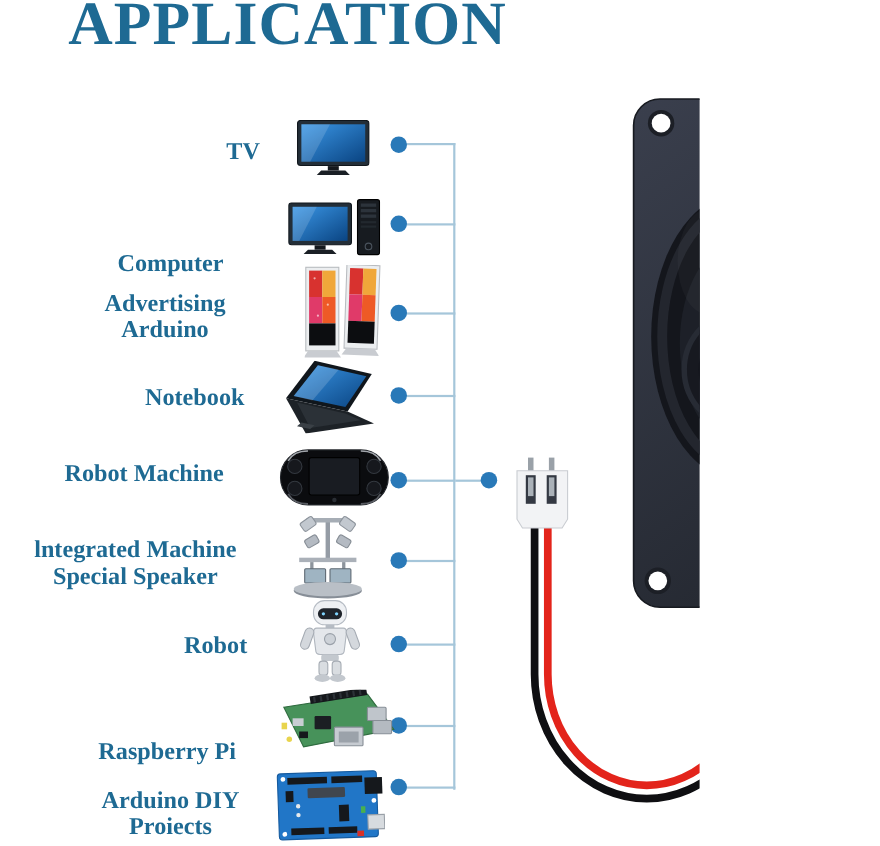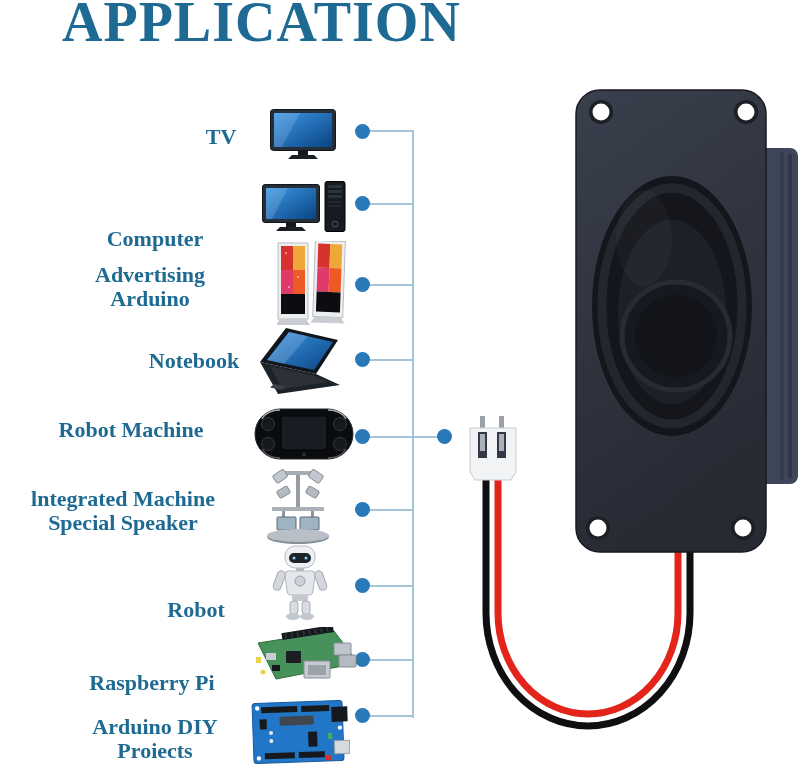--- a/index.html
+++ b/index.html
@@ -1,17 +1,17 @@
 <!DOCTYPE html>
 <html><head>
 <meta charset="utf-8">
 <style>
   html,body{margin:0;padding:0;background:#ffffff;}
   .canvas{
-    position:relative;width:800px;height:769px;background:#ffffff;overflow:hidden;
+    position:relative;width:636px;height:769px;background:#ffffff;overflow:hidden;
     font-family:"Liberation Serif","DejaVu Serif",serif;
   }
   .page-title{
     position:absolute;left:62px;top:-6px;
     font-size:56px;font-weight:bold;letter-spacing:1px;line-height:1;
     color:#1e6a93;white-space:nowrap;
   }
   .app-label{
     position:absolute;transform:translate(-50%,-50%);
     color:#1e6a93;font-weight:bold;font-size:22px;line-height:1.07;
@@ -103,21 +103,21 @@
         <rect x="3" y="51" width="24" height="20" fill="#0c0d10"></rect>
         <path d="M-2 82 L32 82 L28 76 L2 76 Z" fill="#c9ccd1"></path>
         <circle cx="8" cy="10" r="1" fill="#ffffff" opacity="0.6"></circle>
         <circle cx="20" cy="34" r="1" fill="#ffffff" opacity="0.6"></circle>
         <circle cx="11" cy="44" r="1" fill="#ffffff" opacity="0.6"></circle>
       </g>
     </svg>
   </div>
 
   <div>
-    <div class="app-label" style="left:194px;top:361px;">Notebook</div>
+    <div class="app-label" style="left:177px;top:361px;">Notebook</div>
     <div class="hline" style="left:362px;top:359px;width:52px;"></div>
     <div class="dot" style="left:355px;top:352px;"></div>
     <svg class="icon" style="left:256px;top:328px;" width="86" height="66" viewBox="0 0 86 66">
       <polygon points="30,0 82,12 60,46 4,34" fill="#10161c"></polygon>
       <polygon points="33,4 77,14 58,42 11,32" fill="url(#scrBlue)"></polygon>
       <polygon points="33,4 52,8 28,36 11,32" fill="#ffffff" opacity="0.16"></polygon>
       <polygon points="4,34 60,46 84,57 22,66" fill="#1d2227"></polygon>
       <polygon points="14,38 58,48 72,54 26,61" fill="#2b3137"></polygon>
       <polygon points="18,56 30,58.5 26,62 14,59.5" fill="#3a4046"></polygon>
     </svg>
@@ -168,21 +168,21 @@
       <rect x="20" y="48" width="3" height="7" fill="#8d949c"></rect>
       <rect x="49" y="48" width="3" height="7" fill="#8d949c"></rect>
       <rect x="15" y="54" width="19" height="13" rx="1" fill="#9fb4c2" stroke="#5f6973"></rect>
       <rect x="38" y="54" width="19" height="13" rx="1" fill="#9fb4c2" stroke="#5f6973"></rect>
       <ellipse cx="36" cy="74" rx="31" ry="7" fill="#878e97"></ellipse>
       <ellipse cx="36" cy="72.5" rx="31" ry="6.5" fill="#b9bfc6"></ellipse>
     </svg>
   </div>
 
   <div>
-    <div class="app-label" style="left:196px;top:586px;margin-top:24px;">Robot</div>
+    <div class="app-label" style="left:196px;top:586px;">Robot</div>
     <div class="hline" style="left:362px;top:585px;width:52px;"></div>
     <div class="dot" style="left:355px;top:578px;"></div>
     <svg class="icon" style="left:268px;top:545px;" width="64" height="76" viewBox="0 0 64 76">
       <rect x="17" y="1" width="30" height="22" rx="10" fill="#eef0f3" stroke="#b6bcc4"></rect>
       <rect x="21" y="8" width="22" height="10" rx="5" fill="#1f242b"></rect>
       <circle cx="26" cy="13" r="1.5" fill="#7fd4ff"></circle>
         <circle cx="38" cy="13" r="1.5" fill="#7fd4ff"></circle>
       <rect x="28" y="23" width="8" height="3" fill="#b6bcc4"></rect>
       <path d="M20 26 h24 q3 0 3 4 l-2 16 q0 4 -4 4 h-18 q-4 0 -4 -4 l-2 -16 q0 -4 3 -4 z" fill="#e4e7eb" stroke="#b0b6be"></path>
       <circle cx="32" cy="36" r="5" fill="#cdd2d8" stroke="#9aa1a9"></circle>

